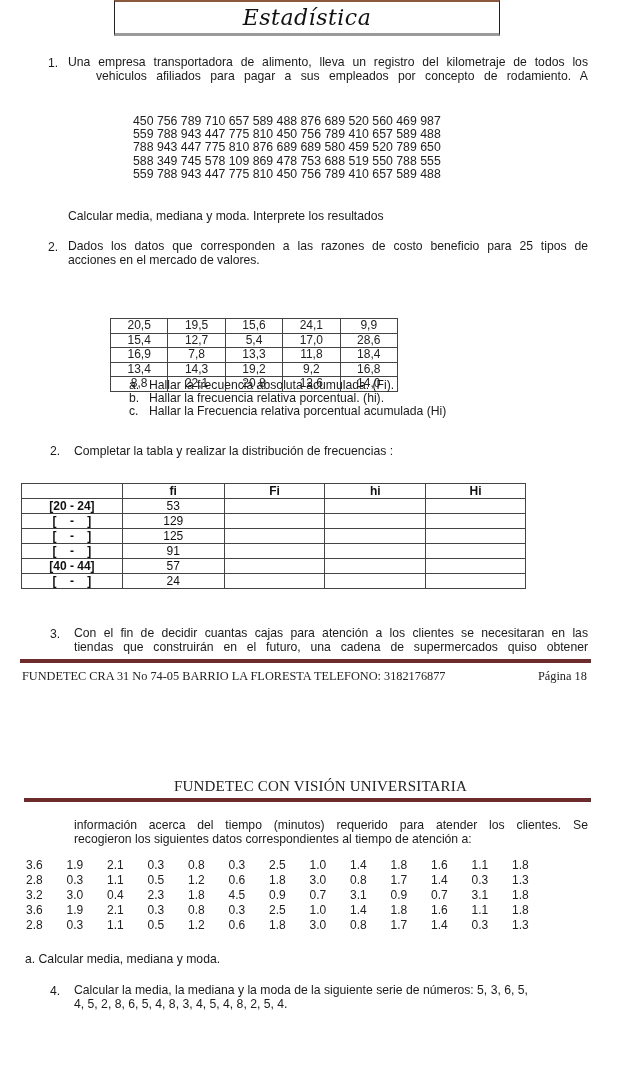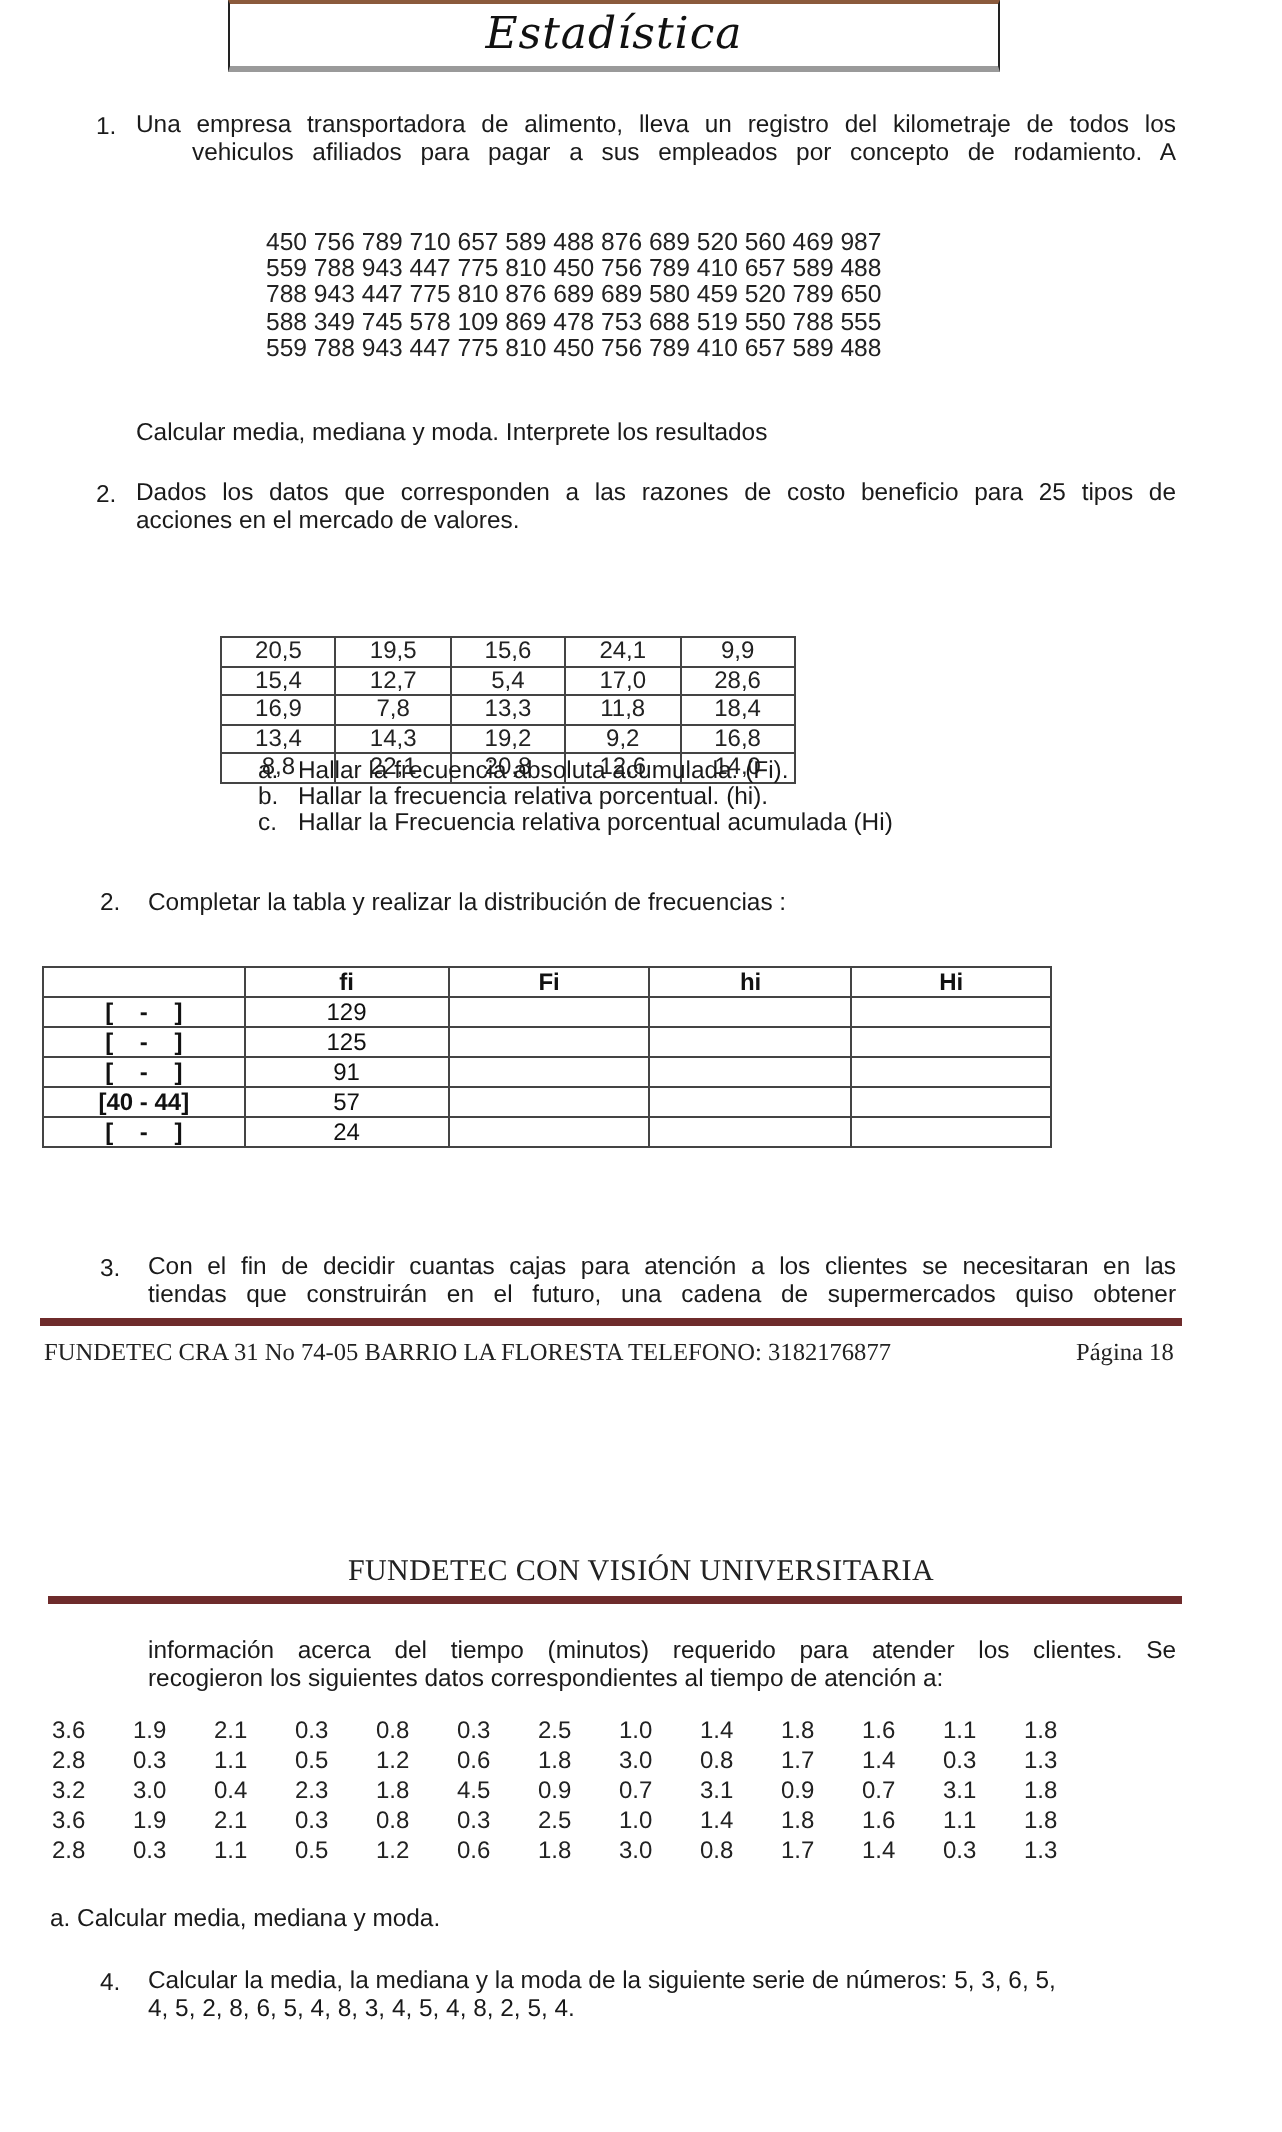--- a/index.html
+++ b/index.html
@@ -138,20 +138,27 @@
     <tr>
       <th></th>
       <th>fi</th>
       <th>Fi</th>
       <th>hi</th>
       <th>Hi</th>
     </tr>
   </thead>
   <tbody id="freq-body">
       <tr>
+        <td class="cls">[20 - 24]</td>
+        <td>53</td>
+        <td></td>
+        <td></td>
+        <td></td>
+      </tr>
+      <tr>
         <td class="cls">[    -    ]</td>
         <td>129</td>
         <td></td>
         <td></td>
         <td></td>
       </tr>
       <tr>
         <td class="cls">[    -    ]</td>
         <td>125</td>
         <td></td>

